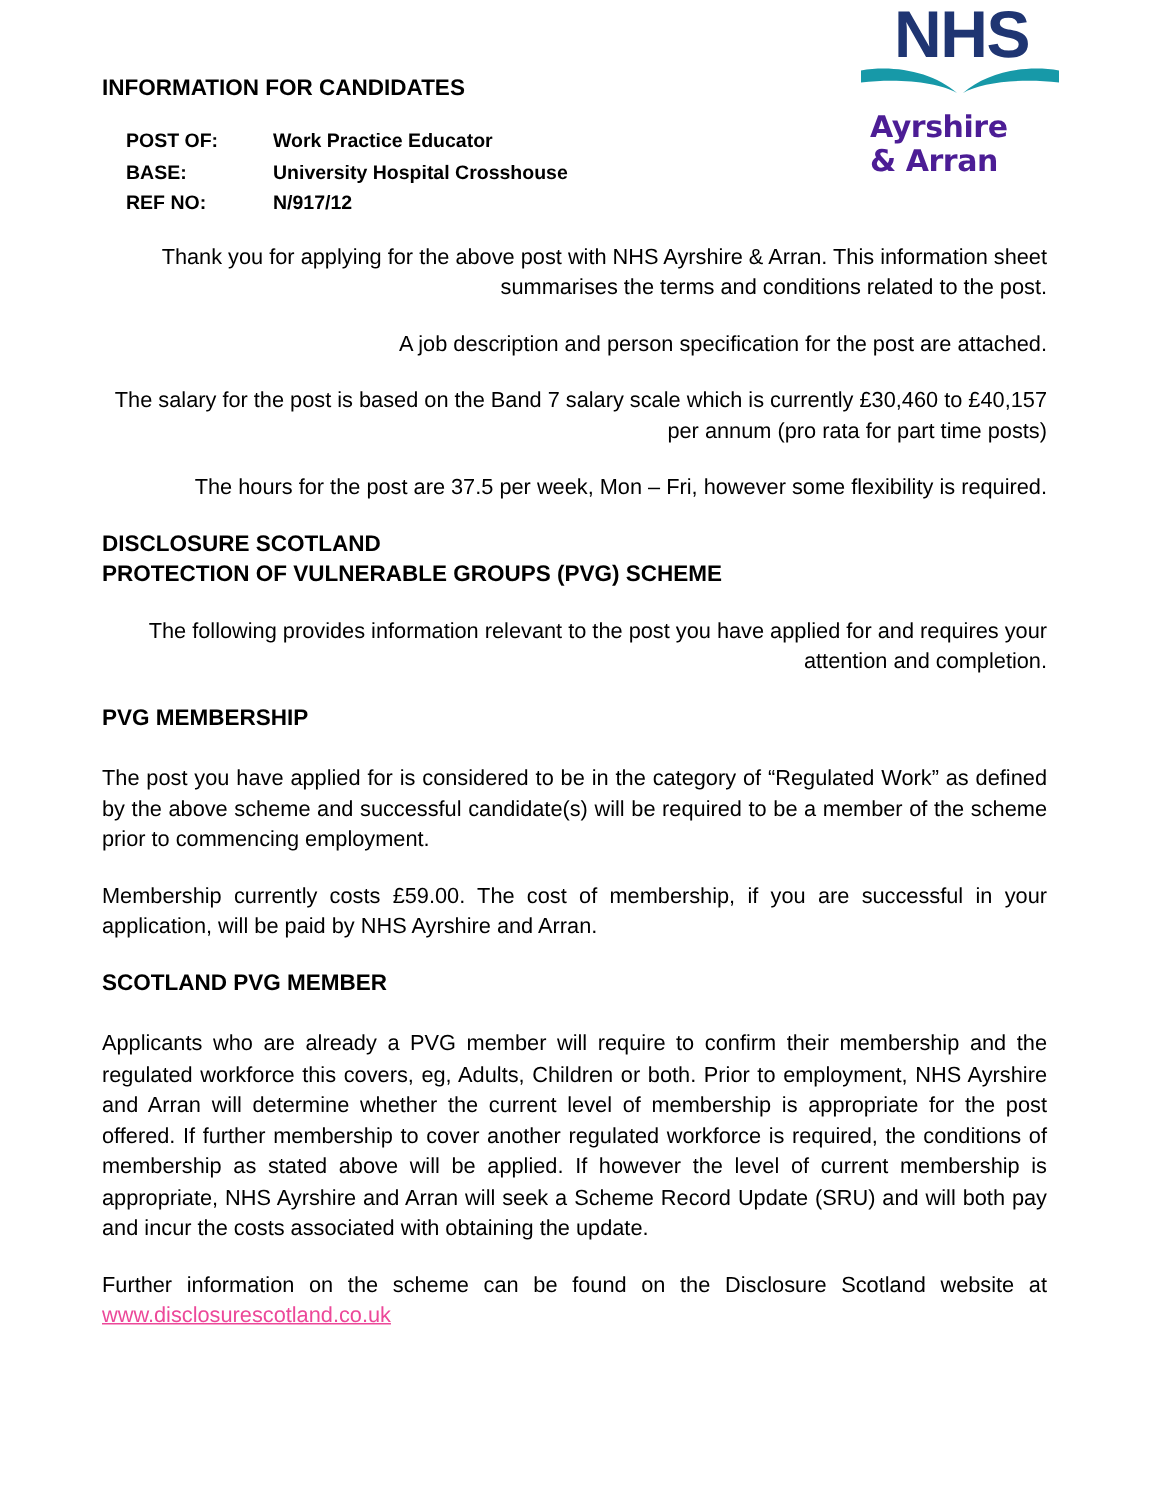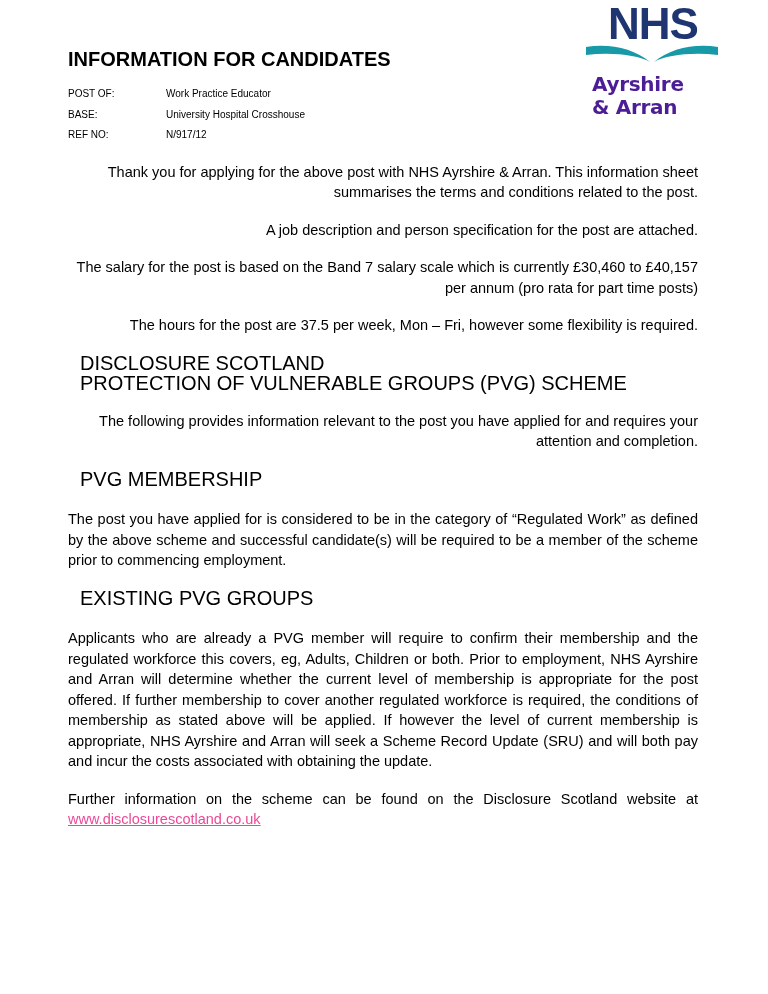--- a/index.html
+++ b/index.html
@@ -21,21 +21,21 @@
     position: relative;
     width: 768px;
     height: 994px;
     background: #ffffff;
   }
 
   
   .logo-block {
     position: absolute;
     top: 4px;
-    left: 582px;
+    left: 570px;
     width: 140px;
     height: 124px;
   }
   .logo-nhs {
     font-family: "Liberation Sans", sans-serif;
     font-weight: bold;
     font-size: 44px;
     line-height: 40px;
     letter-spacing: -1px;
     color: #1F3572;
@@ -63,31 +63,31 @@
 
   
   .content {
     position: absolute;
     left: 68px;
     top: 50px;
     width: 630px;
   }
 
   .h-title {
-    font-size: 20px;
+    font-size: 15px;
     font-weight: bold;
     line-height: 18px;
     margin: 0 0 16px 0;
   }
 
   .post-table {
     border-collapse: collapse;
-    margin: 0 0 16px 0;
-    font-size: 10px;
-    font-weight: normal;
+    margin: 0 0 16px 16px;
+    font-size: 13px;
+    font-weight: bold;
     line-height: 20.5px;
   }
   .post-table td {
     padding: 0;
     vertical-align: top;
     white-space: nowrap;
   }
   .post-label { width: 98px; }
 
   p.body {
@@ -95,24 +95,24 @@
     line-height: 20.5px;
     margin: 0 0 17px 0;
     text-align: right;
   }
   p.body.just {
     text-align: justify;
     text-justify: inter-word;
   }
 
   .h-sec {
-    font-size: 20px;
-    font-weight: normal;
+    font-size: 15px;
+    font-weight: bold;
     line-height: 20.5px;
-    margin: 0 0 17px 12px;
+    margin: 0 0 17px 0;
   }
   .h-sec .l2 { display: block; }
   .h-sec.solo { margin-bottom: 20px; }
 
   a.link {
     color: #ec4899;
   }
 </style>
 </head>
 <body>
@@ -167,21 +167,22 @@
       <span class="l2">DISCLOSURE SCOTLAND</span>
       <span class="l2">PROTECTION OF VULNERABLE GROUPS (PVG) SCHEME</span>
     </div>
 
     <p class="body">The following provides information relevant to the post you have applied for and requires your attention and completion.</p>
 
     <div class="h-sec solo">PVG MEMBERSHIP</div>
 
     <p class="body just">The post you have applied for is considered to be in the category of “Regulated Work” as defined by the above scheme and successful candidate(s) will be required to be a member of the scheme prior to commencing employment.</p>
 
+    <p class="body just">Membership currently costs £59.00.  The cost of membership, if you are successful in your application, will be paid by NHS Ayrshire and Arran.</p>
 
-    <div class="h-sec solo">EXISTING PVG GROUPS</div>
+    <div class="h-sec solo">SCOTLAND PVG MEMBER</div>
 
     <p class="body just">Applicants who are already a PVG member will require to confirm their membership and the regulated workforce this covers, eg, Adults, Children or both.   Prior to employment, NHS Ayrshire and Arran will determine whether the current level of membership is appropriate for the post offered.   If further membership to cover another regulated workforce is required, the conditions of membership as stated above will be applied.   If however the level of current membership is appropriate, NHS Ayrshire and Arran will seek a Scheme Record Update (SRU) and will both pay and incur the costs associated with obtaining the update.</p>
 
     <p class="body just"><span>Further information on the scheme can be found on the Disclosure Scotland website at </span><a class="link" href="#">www.disclosurescotland.co.uk</a></p>
 
   </div>
 </div>
 
 </body></html>

